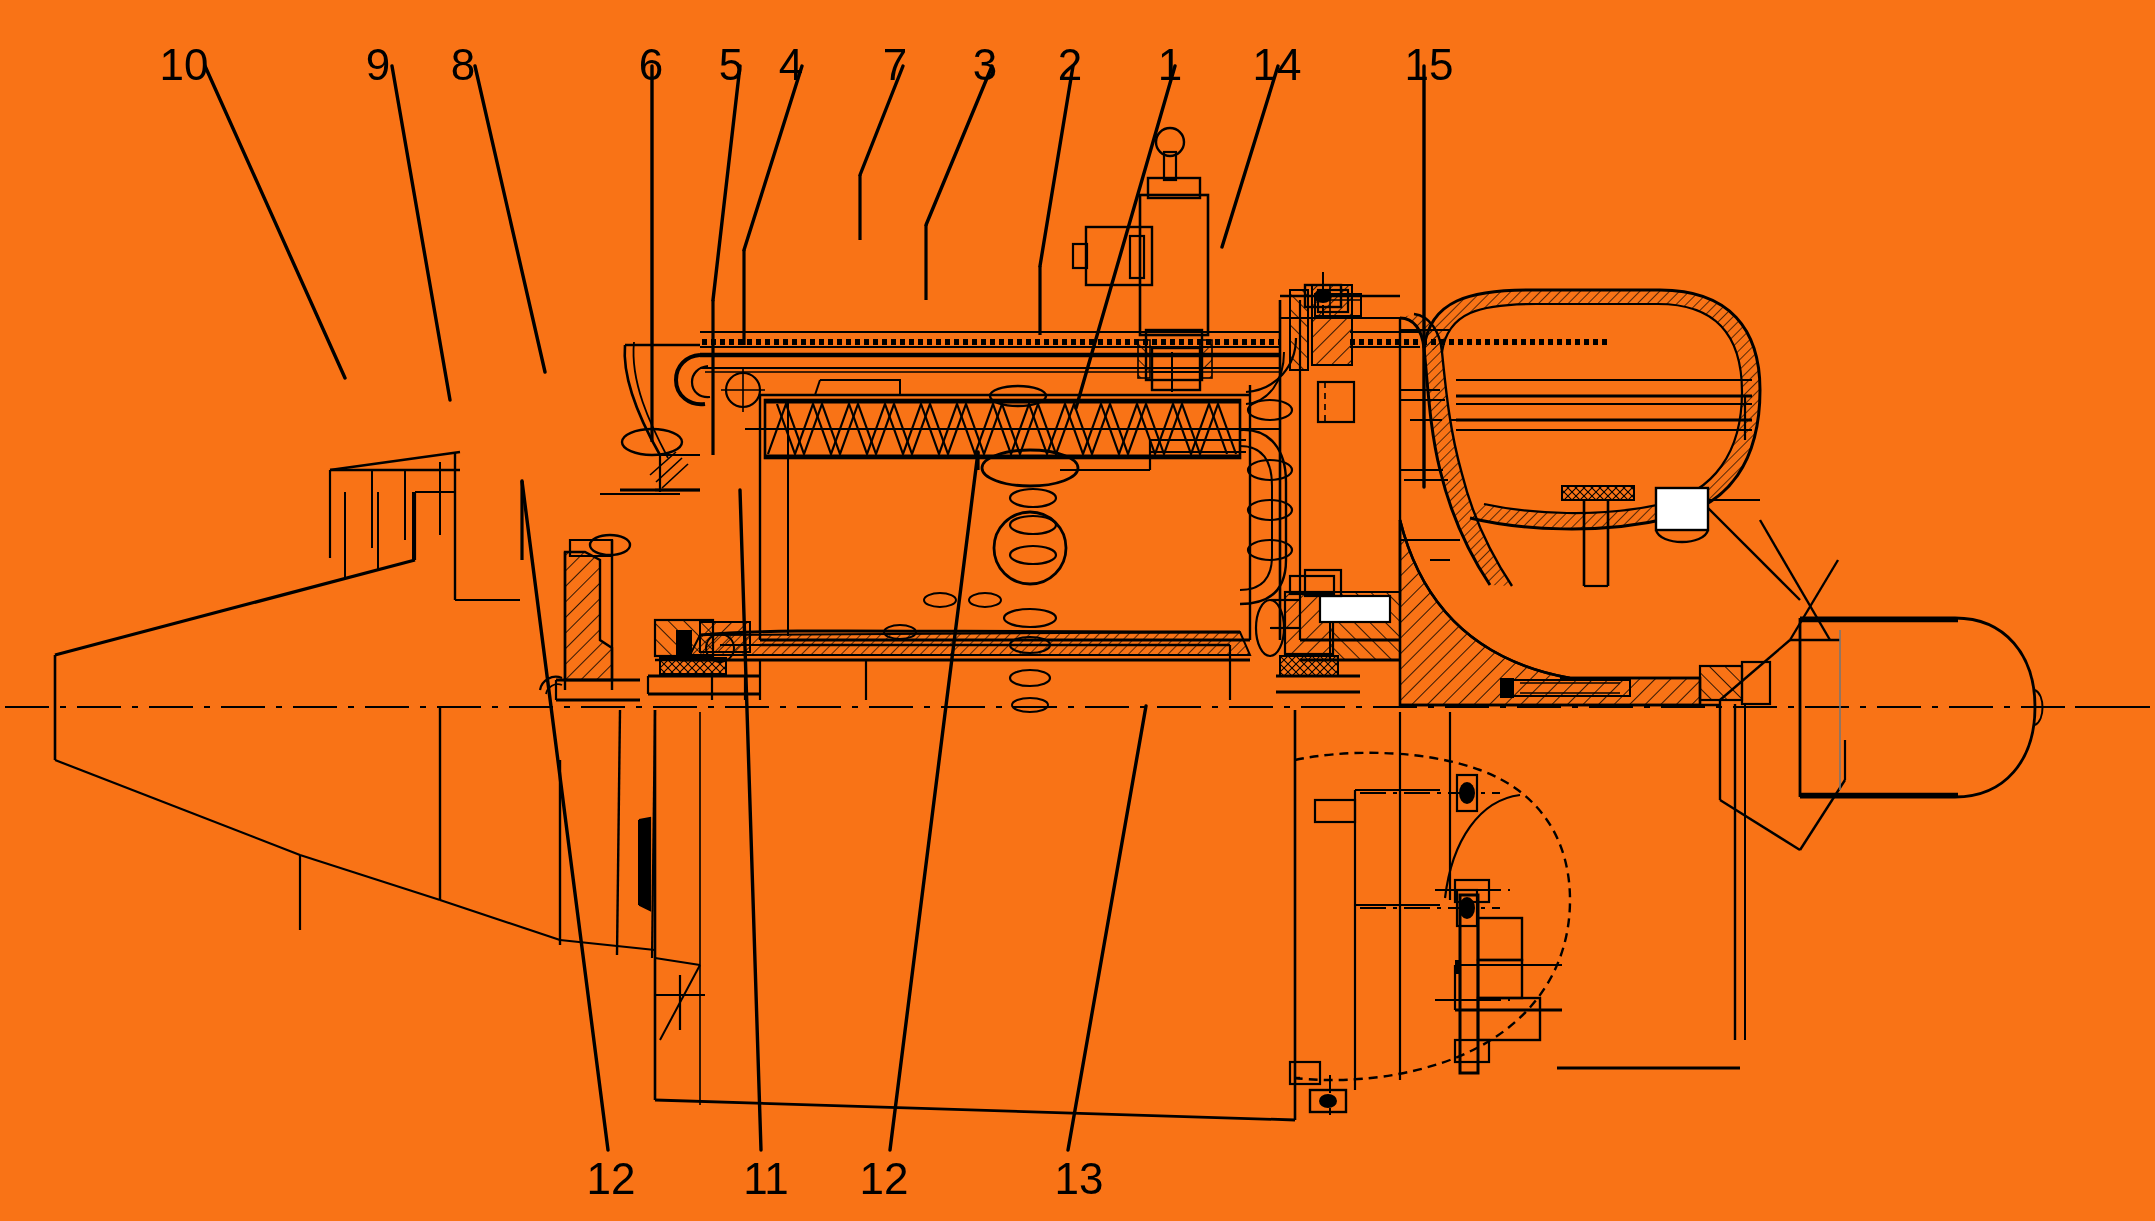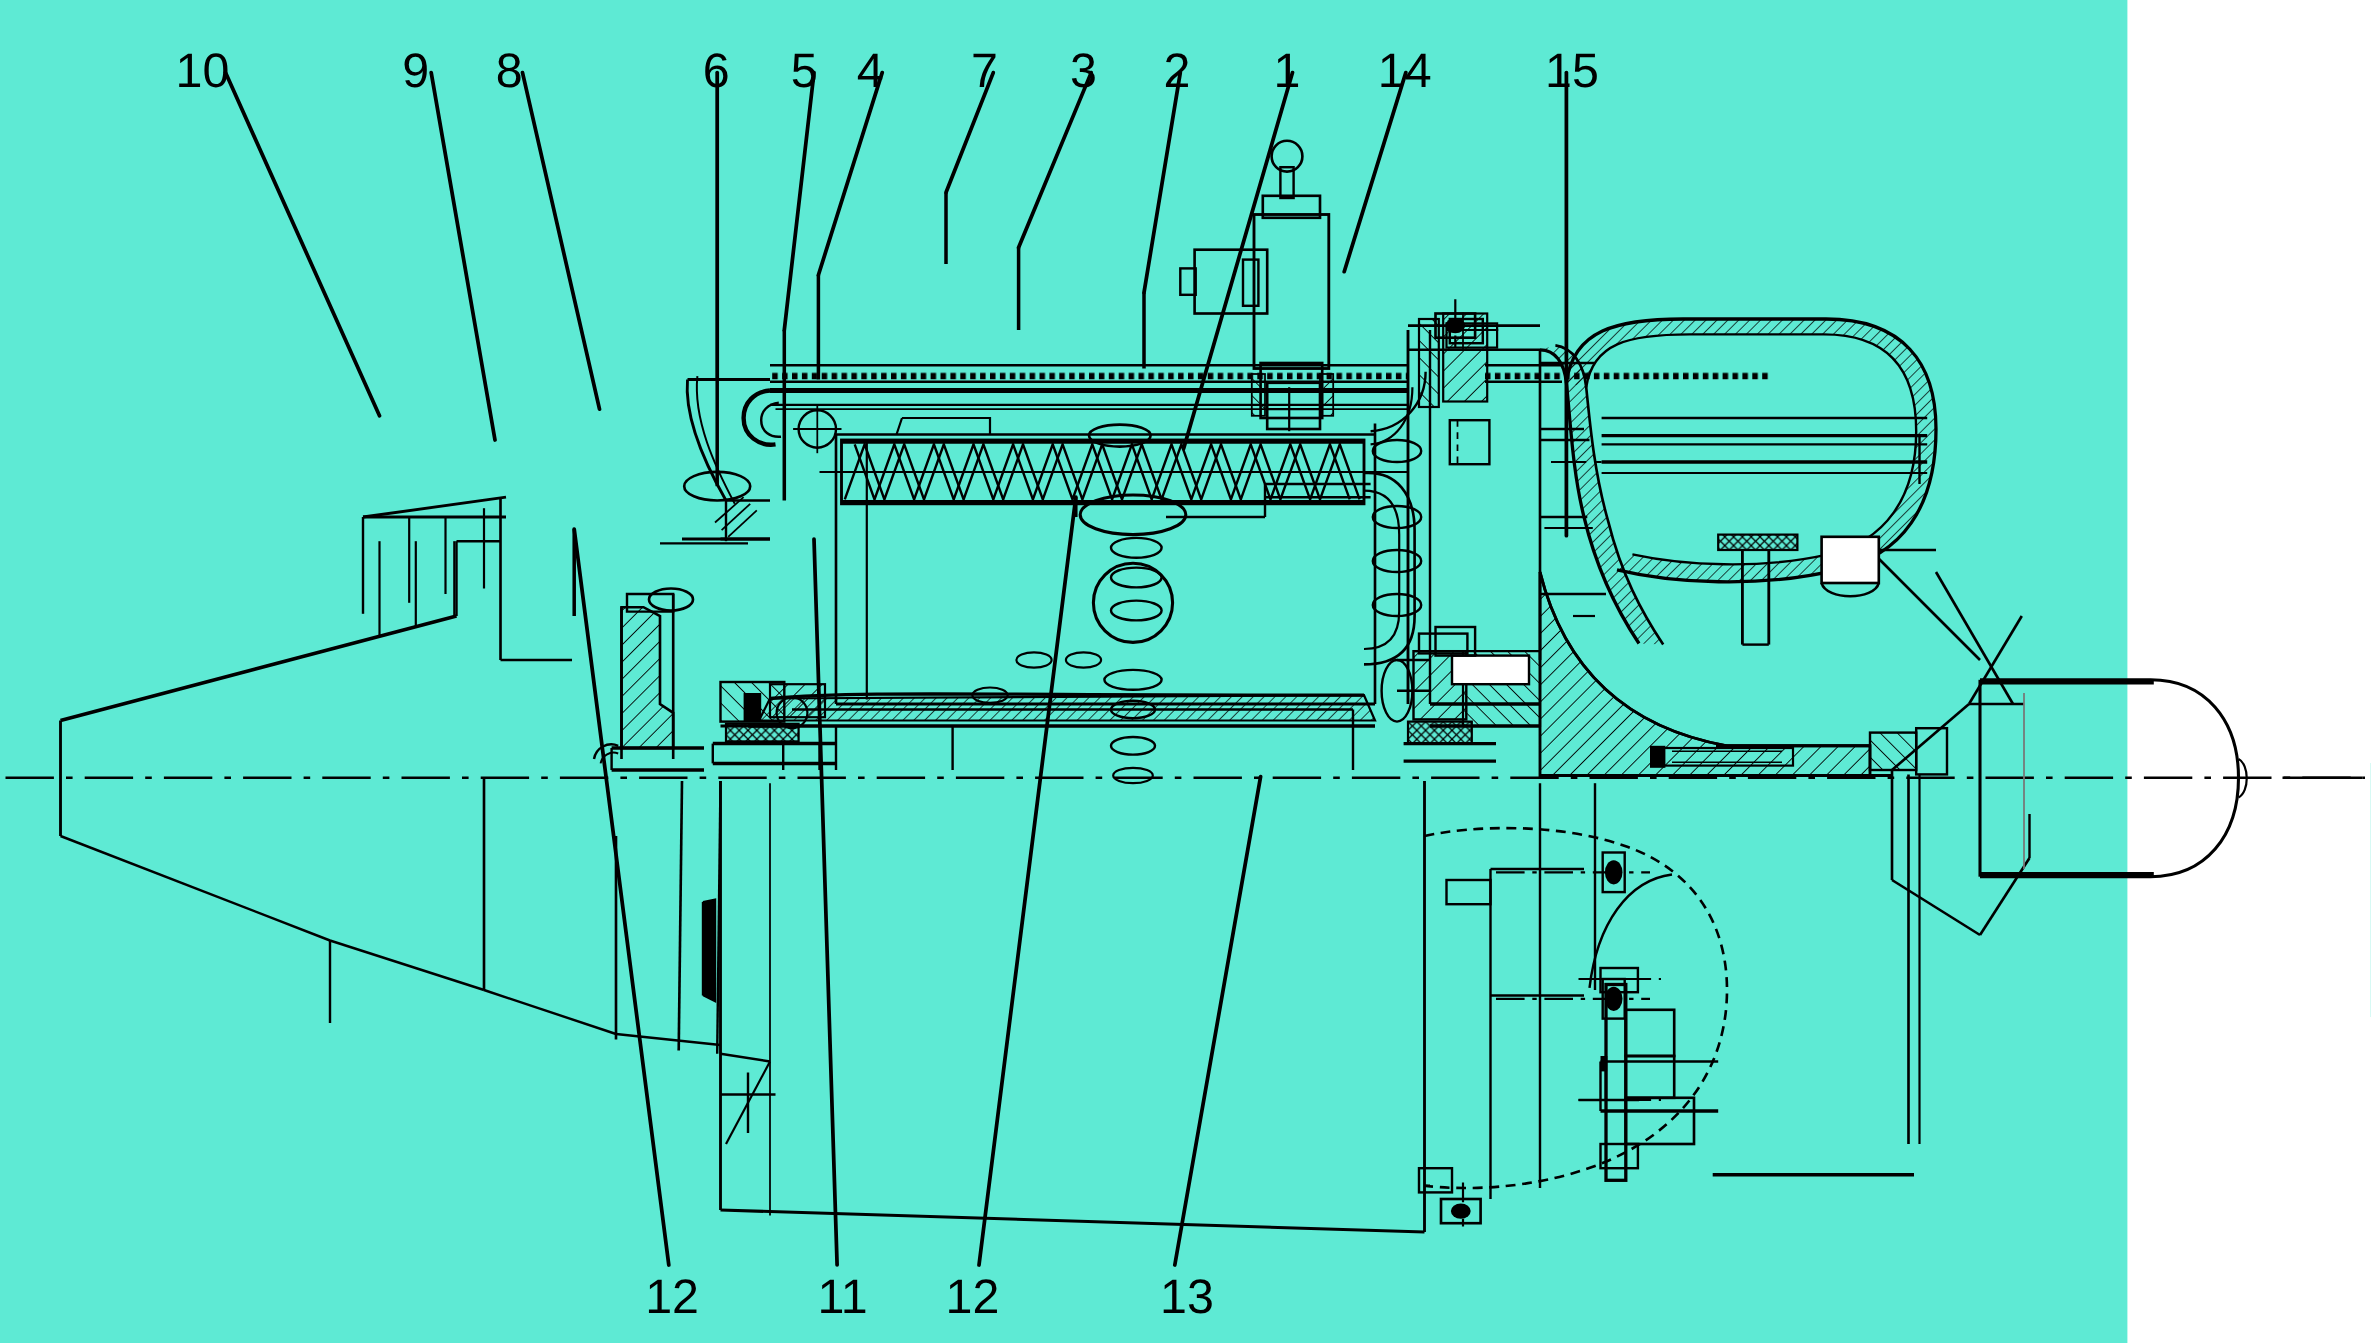--- a/index.html
+++ b/index.html
@@ -1,18 +1,18 @@
 <!DOCTYPE html>
 <html><head>
 <meta charset="utf-8">
 <style>
   html,body{margin:0;padding:0;background:#ffffff;}
   body{width:2155px;height:1221px;overflow:hidden;
        font-family:"Liberation Sans","DejaVu Sans",sans-serif;}
-  #stage{position:relative;width:1934px;height:1221px;background:#5eead4;}
+  #stage{position:relative;width:2155px;height:1221px;background:#f97316;}
   svg{display:block;}
   .lbl{font-family:"Liberation Sans","DejaVu Sans",sans-serif;font-size:44px;fill:#000;}
 </style>
 </head>
 <body>
 
 <div id="stage">
 <svg width="2155" height="1221" viewBox="0 0 2155 1221">
   <defs>
     <pattern id="hatchR" width="11" height="11" patternTransform="rotate(45)" patternUnits="userSpaceOnUse">

